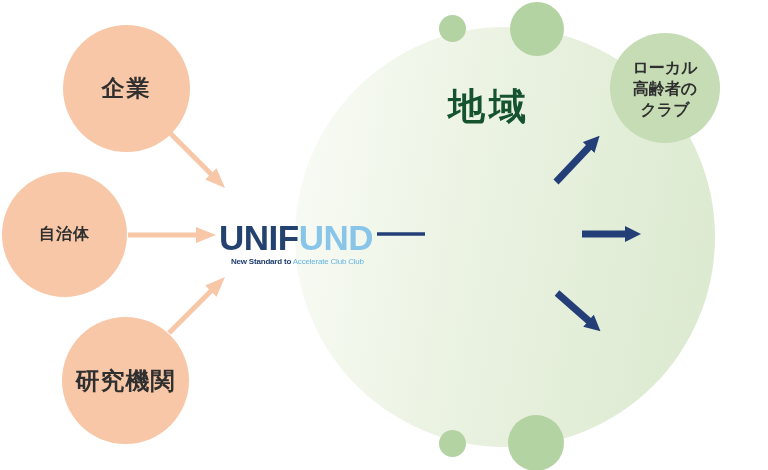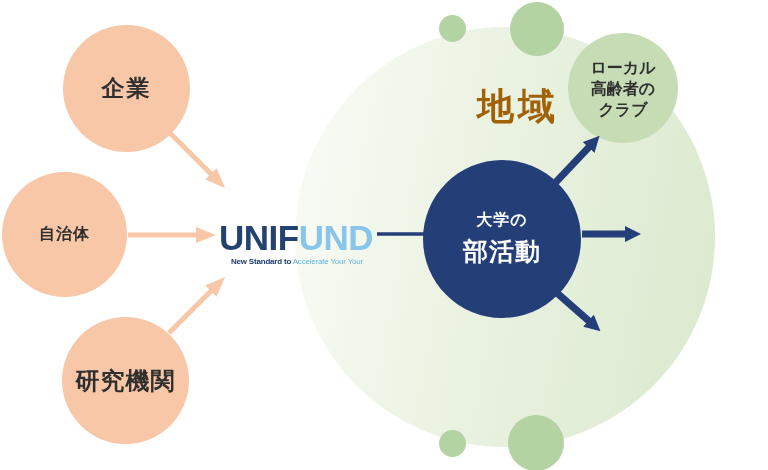--- a/index.html
+++ b/index.html
@@ -9,30 +9,30 @@
   
   .community{left:295px;top:27px;width:420px;height:420px;
     background:linear-gradient(100deg,#FAFCF7 0%,#EAF2E1 45%,#DAE9CE 100%);}
   
   .decor{background:#B4D3A2;}
   .decor.d1{left:439px;top:15px;width:27px;height:27px;}
   .decor.d2{left:510px;top:2px;width:54px;height:54px;}
   .decor.d3{left:439px;top:430px;width:27px;height:27px;}
   .decor.d4{left:508px;top:415px;width:56px;height:56px;}
   
-  .region-label{position:absolute;left:448px;top:82px;width:140px;text-align:center;
-    color:#a16207;font-size:37px;font-weight:bold;letter-spacing:4px;}
+  .region-label{position:absolute;left:448px;top:82px;width:140px;text-align:left;
+    color:#14532d;font-size:37px;font-weight:bold;letter-spacing:4px;}
   
   .source{background:#F7C7A8;color:#2F2F2F;font-weight:bold;}
   .src1{left:63px;top:25px;width:127px;height:127px;font-size:23px;letter-spacing:2px;}
   .src2{left:2px;top:172px;width:125px;height:125px;font-size:16px;letter-spacing:1px;}
   .src3{left:62px;top:317px;width:127px;height:127px;font-size:24px;letter-spacing:1px;}
   
   .target{background:#C5DCB4;color:#2F2F2F;font-weight:bold;font-size:16px;line-height:21px;}
-  .tgt1{left:568px;top:33px;width:110px;height:110px;justify-content:center;}
+  .tgt1{left:610px;top:33px;width:110px;height:110px;justify-content:center;}
   .tgt2{left:645px;top:178px;width:112px;height:112px;}
   .tgt3{left:589px;top:318px;width:122px;height:122px;}
   .target span{display:block;}
   
   .hub{left:423px;top:160px;width:158px;height:158px;background:#243F78;color:#ffffff;}
   .hub .l1{display:block;font-size:16px;font-weight:bold;margin-bottom:4px;letter-spacing:1px;}
   .hub .l2{display:block;font-size:25px;font-weight:bold;letter-spacing:1px;}
   
   .logo{position:absolute;left:219px;top:211px;width:170px;text-align:left;margin-top:9px;}
   .logo-word{font-size:35px;line-height:36px;font-weight:bold;letter-spacing:-0.5px;white-space:nowrap;}
@@ -59,44 +59,38 @@
   <div class="region-label">地域</div>
 
   <div class="circle target tgt1">
     <div>
       <span>ローカル</span>
       <span>高齢者の</span>
       <span>クラブ</span>
     </div>
   </div>
 
-  <div class="circle hub">
-    <div>
-      <span class="l1">大学の</span>
-      <span class="l2">部活動</span>
-    </div>
-  </div>
 
   <div class="circle source src1">
     <span>企業</span>
   </div>
   <div class="circle source src2">
     <span>自治体</span>
   </div>
   <div class="circle source src3">
     <span>研究機関</span>
   </div>
 
   <div class="logo">
     <div class="logo-word">
       <span class="unif">UNIF</span><span class="und">UND</span>
     </div>
     <div class="tagline">
       <span class="tag-bold">New Standard to</span>
-      <span class="tag-light">Accelerate Your Your</span>
+      <span class="tag-light">Accelerate Club Club</span>
     </div>
   </div>
 
   <svg class="overlay" width="768" height="470" viewBox="0 0 768 470">
     <defs>
       <marker id="peachHead" markerUnits="userSpaceOnUse" markerWidth="20" markerHeight="16" refX="3" refY="8" orient="auto">
         <path d="M0,0 L20,8 L0,16 Z" fill="#F7C7A8"></path>
       </marker>
       <marker id="blueHead" markerUnits="userSpaceOnUse" markerWidth="16" markerHeight="16" refX="2" refY="8" orient="auto">
         <path d="M0,0 L16,8 L0,16 Z" fill="#243F78"></path>

